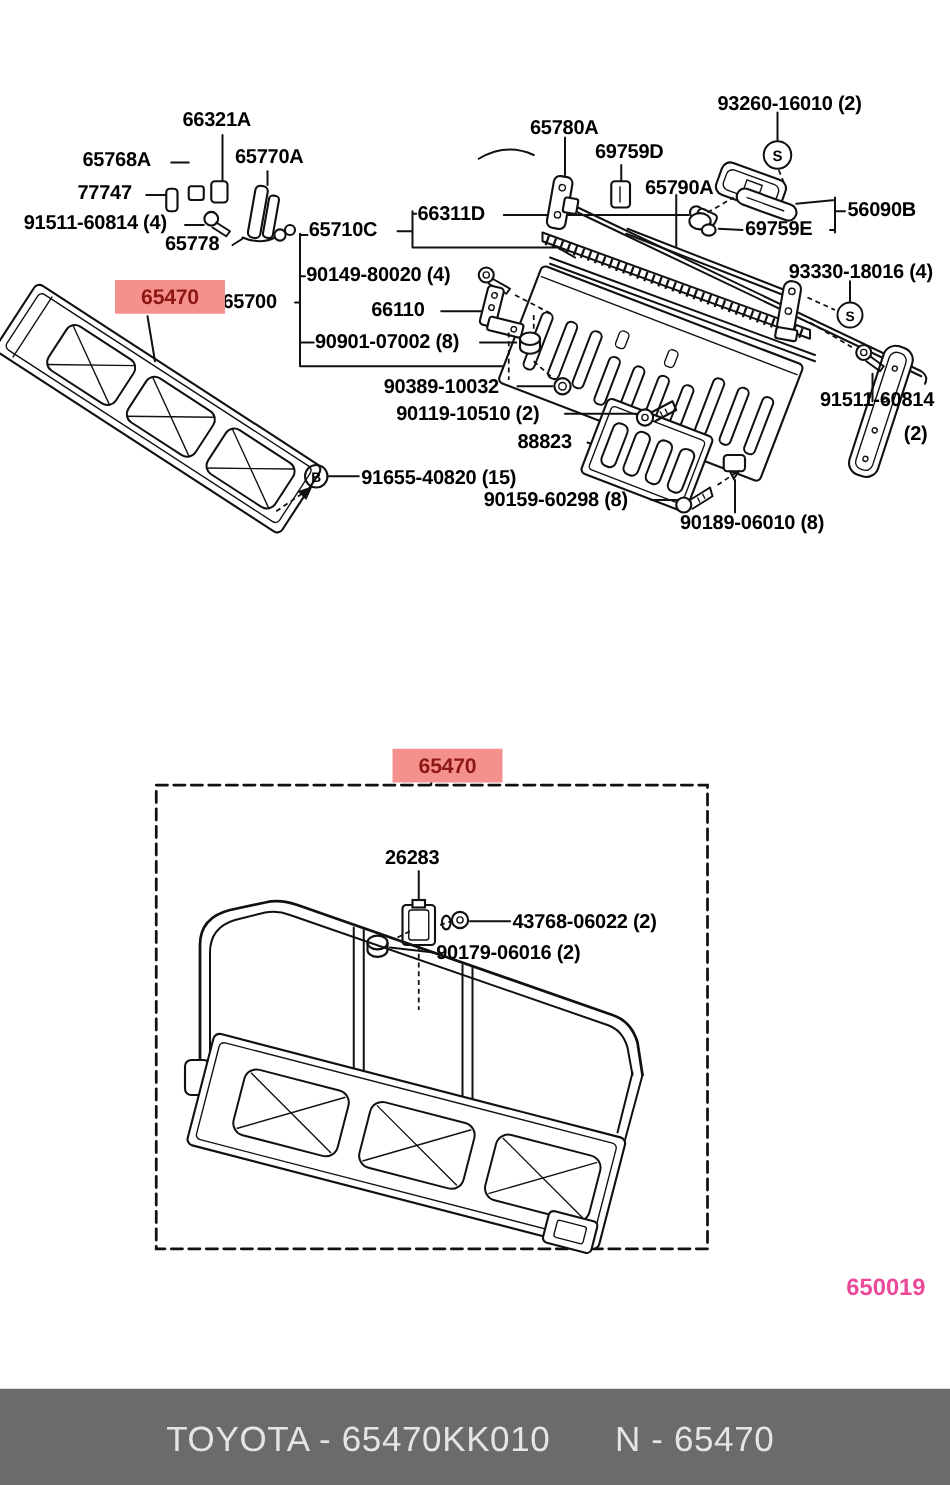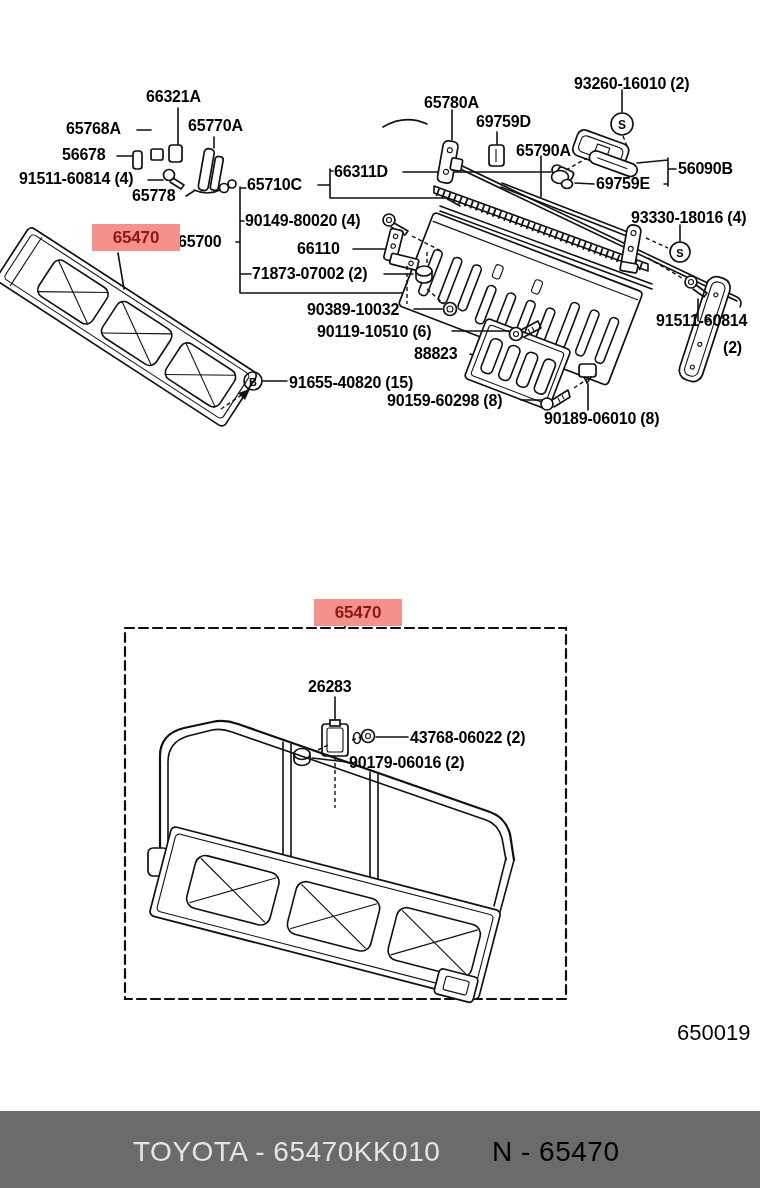--- a/index.html
+++ b/index.html
@@ -2,21 +2,21 @@
 <html><head>
 <meta charset="utf-8">
 <style>
   html,body{margin:0;padding:0;background:#fff;}
   .stage{position:relative;width:760px;height:1188px;background:#fff;overflow:hidden;
          font-family:"Liberation Sans",sans-serif;}
   .lbl{position:absolute;font-weight:bold;font-size:16px;line-height:1;letter-spacing:-0.2px;
        color:#000;white-space:nowrap;}
   .hl{position:absolute;width:88px;height:27px;display:flex;align-items:center;justify-content:center;
       font-weight:bold;font-size:17px;letter-spacing:-0.2px;}
-  .ref{position:absolute;font-weight:normal;font-size:22px;color:#000000;}
+  .ref{position:absolute;font-weight:bold;font-size:19px;color:#ec4899;}
   .footer{position:absolute;left:0;top:1111px;width:760px;height:77px;}
   .footer span{position:absolute;font-size:28px;letter-spacing:0.5px;line-height:1;}
   svg{position:absolute;left:0;}
   .ln{stroke:#111;stroke-width:1.6;fill:none;stroke-linecap:round;}
   .ln2{stroke:#111;stroke-width:2.2;fill:none;stroke-linecap:round;}
   .thin{stroke:#111;stroke-width:1.1;fill:none;}
   .part{fill:#fff;stroke:#111;stroke-width:1.7;}
   .dash{stroke:#111;stroke-width:1.4;fill:none;stroke-dasharray:4 3;}
   .sym{font-family:"Liberation Sans",sans-serif;font-weight:bold;fill:#000;}
 </style>
@@ -288,53 +288,53 @@
         <line x1="244" y1="70" x2="322" y2="24" class="thin"></line>
     </g>
     <g transform="translate(440,408) rotate(14.5)">
       <rect width="40" height="26" rx="4" class="part"></rect>
       <rect x="8" y="6" width="24" height="14" rx="2" class="thin"></rect>
     </g>
   </svg>
 
   <div class="lbl" style="left:146px;top:89px">66321A</div>
   <div class="lbl" style="left:66px;top:121px">65768A</div>
-  <div class="lbl" style="left:62px;top:147px">56678</div>
+  <div class="lbl" style="left:62px;top:147px">77747</div>
   <div class="lbl" style="left:19px;top:171px">91511-60814 (4)</div>
   <div class="lbl" style="left:132px;top:188px">65778</div>
   <div class="lbl" style="left:188px;top:118px">65770A</div>
   <div class="lbl" style="left:424px;top:95px">65780A</div>
   <div class="lbl" style="left:476px;top:114px">69759D</div>
   <div class="lbl" style="left:574px;top:76px">93260-16010 (2)</div>
   <div class="lbl" style="left:516px;top:143px">65790A</div>
   <div class="lbl" style="left:678px;top:161px">56090B</div>
   <div class="lbl" style="left:596px;top:176px">69759E</div>
   <div class="lbl" style="left:334px;top:164px">66311D</div>
   <div class="lbl" style="left:247px;top:177px">65710C</div>
   <div class="lbl" style="left:245px;top:213px">90149-80020 (4)</div>
   <div class="lbl" style="left:297px;top:241px">66110</div>
-  <div class="lbl" style="left:252px;top:266px">71873-07002 (2)</div>
+  <div class="lbl" style="left:252px;top:266px">90901-07002 (8)</div>
   <div class="lbl" style="left:178px;top:234px">65700</div>
   <div class="lbl" style="left:307px;top:302px">90389-10032</div>
-  <div class="lbl" style="left:317px;top:324px">90119-10510 (6)</div>
+  <div class="lbl" style="left:317px;top:324px">90119-10510 (2)</div>
   <div class="lbl" style="left:414px;top:346px">88823</div>
   <div class="lbl" style="left:289px;top:375px">91655-40820 (15)</div>
   <div class="lbl" style="left:387px;top:393px">90159-60298 (8)</div>
   <div class="lbl" style="left:544px;top:411px">90189-06010 (8)</div>
   <div class="lbl" style="left:631px;top:210px">93330-18016 (4)</div>
   <div class="lbl" style="left:656px;top:313px">91511-60814</div>
   <div class="lbl" style="left:723px;top:340px">(2)</div>
 
   <div class="hl" style="left:92px;top:224px;background:#f5918d;color:#8c1713">65470</div>
 
   <div class="hl" style="left:314px;top:599px;background:#f5918d;color:#8c1713">65470</div>
   <div class="lbl" style="left:308px;top:679px">26283</div>
   <div class="lbl" style="left:410px;top:730px">43768-06022 (2)</div>
   <div class="lbl" style="left:349px;top:755px">90179-06016 (2)</div>
 
   <div class="ref" style="left:677px;top:1020px;position:absolute">650019</div>
 
   <div class="footer" style="background:#6b6b6b">
     <span style="left:133px;top:27px;color:#e5e5e5">TOYOTA - 65470KK010</span>
-    <span style="left:492px;top:27px;color:#000000">N - 65470</span>
+    <span style="left:492px;top:27px;color:#e5e5e5">N - 65470</span>
   </div>
 
 </div>
 
 </body></html>

